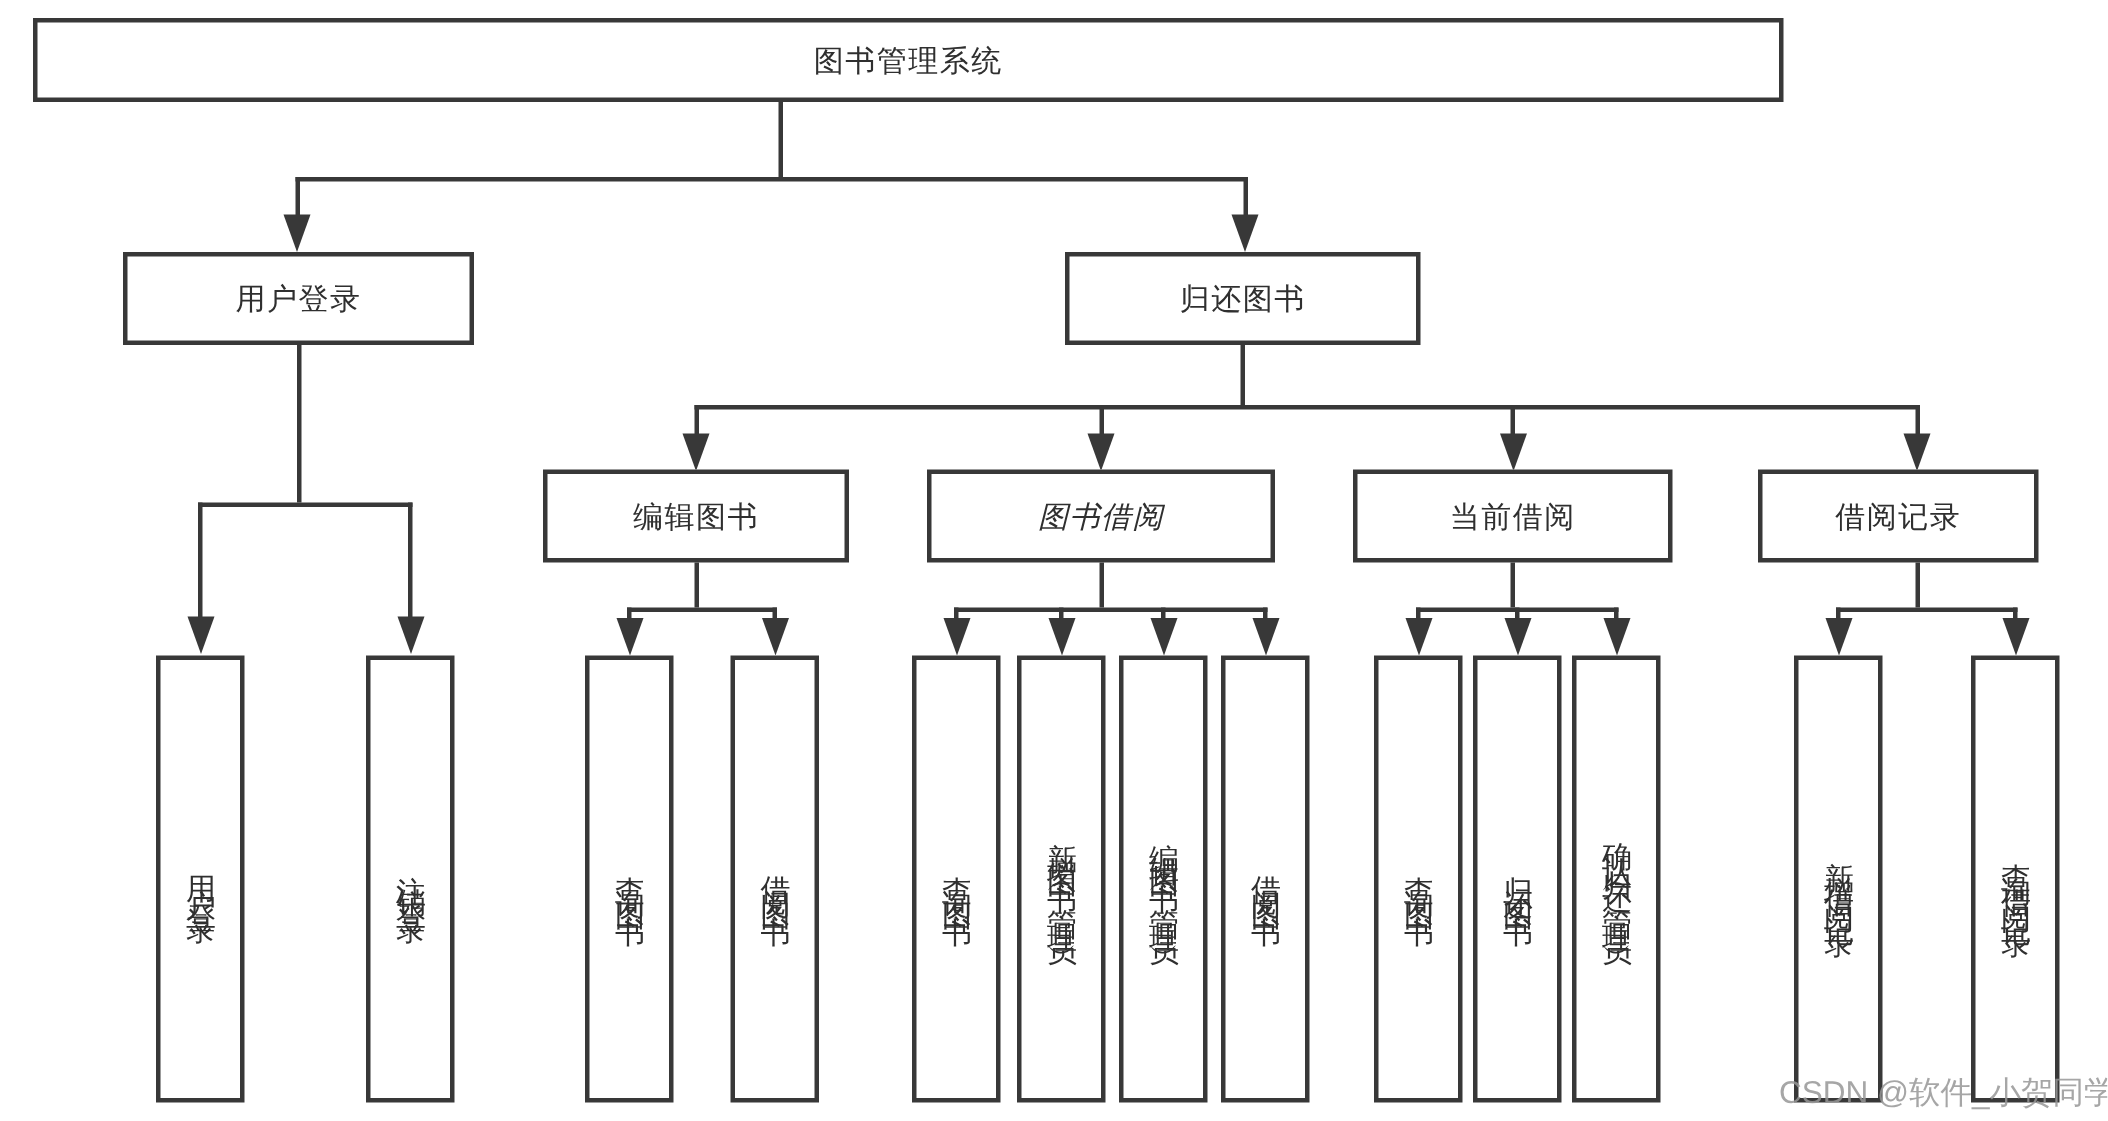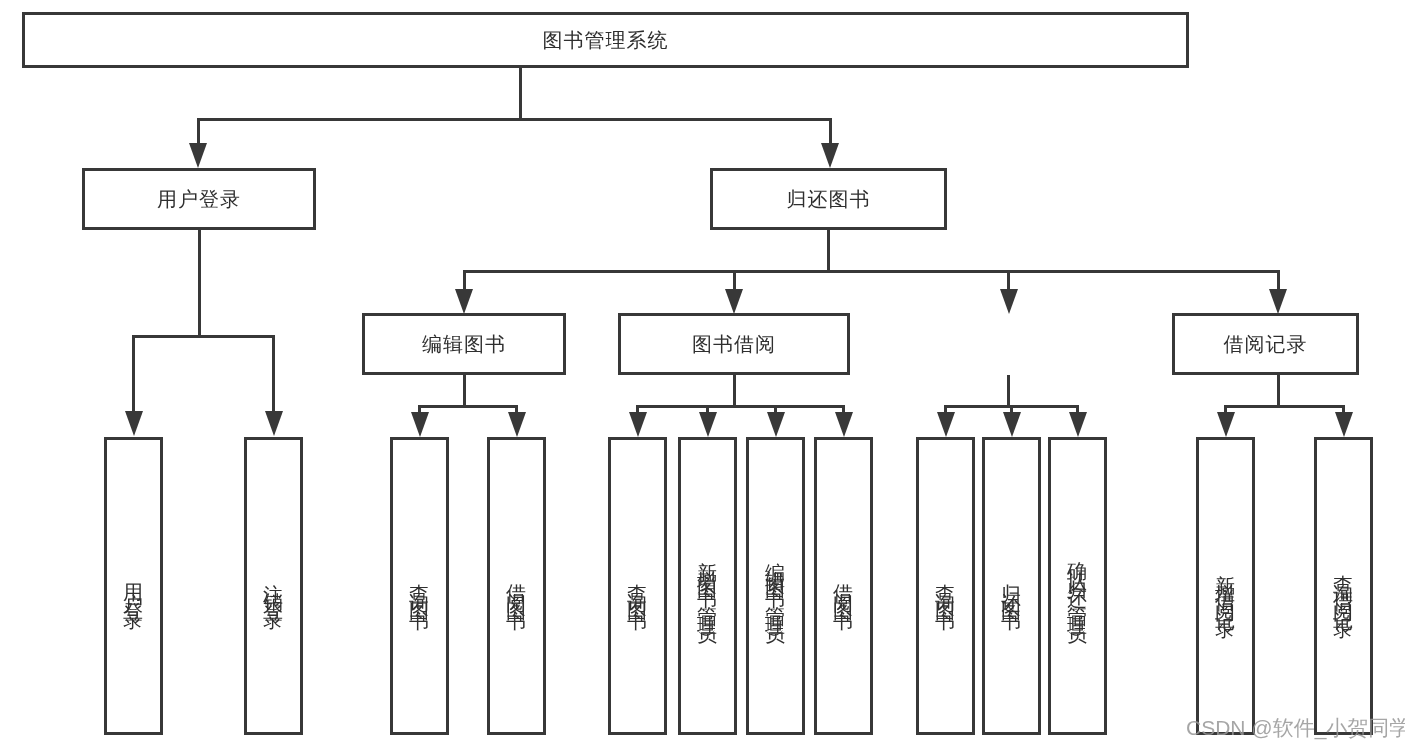--- a/index.html
+++ b/index.html
@@ -97,22 +97,25 @@
   <div class="vline" style="left:732.5px; top:270px; height:22px;"></div>
   <div class="arrowhead" style="left:725px; top:289px;"></div>
   <div class="vline" style="left:1007px; top:270px; height:22px;"></div>
   <div class="arrowhead" style="left:999.5px; top:289px;"></div>
   <div class="vline" style="left:1276.5px; top:270px; height:22px;"></div>
   <div class="arrowhead" style="left:1269px; top:289px;"></div>
 
   <div class="box" style="left:362px; top:313px; width:204px; height:62px;">
     <span>编辑图书</span>
   </div>
-  <div class="box" style="left:618px; top:313px; width:232px; height:62px;">
+  <div class="box" style="left:618px; top:313px; width:232px; height:62px;font-style:italic;">
     <span>图书借阅</span>
+  </div>
+  <div class="box" style="left:902px; top:313px; width:213px; height:62px;">
+    <span>当前借阅</span>
   </div>
   <div class="box" style="left:1172px; top:313px; width:187px; height:62px;">
     <span>借阅记录</span>
   </div>
 
   <div class="vline" style="left:462.5px; top:375px; height:30px;"></div>
   <div class="hline" style="left:418px; top:405px; width:100px;"></div>
   <div class="vline" style="left:418px; top:405px; height:10px;"></div>
   <div class="arrowhead" style="left:410.5px; top:412px;"></div>
   <div class="vline" style="left:515px; top:405px; height:10px;"></div>

